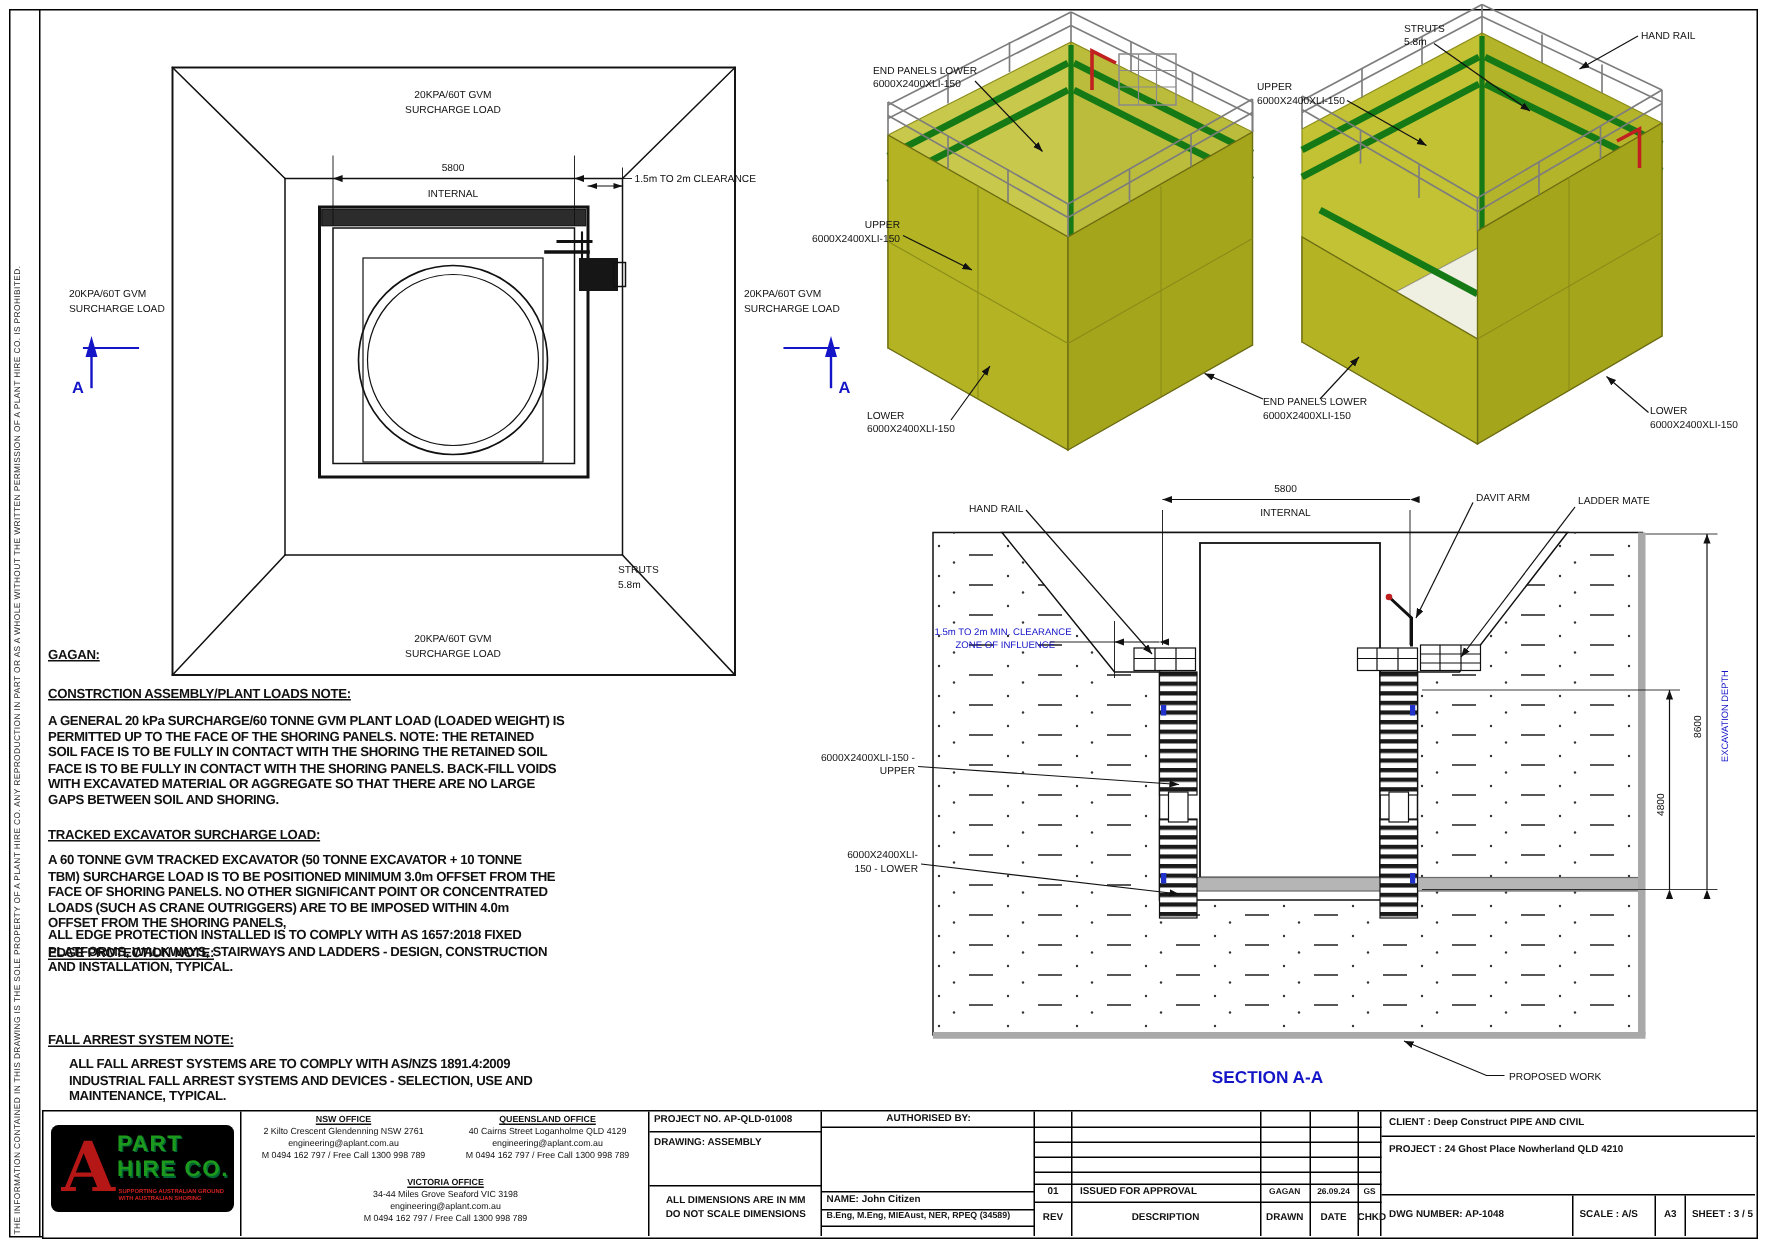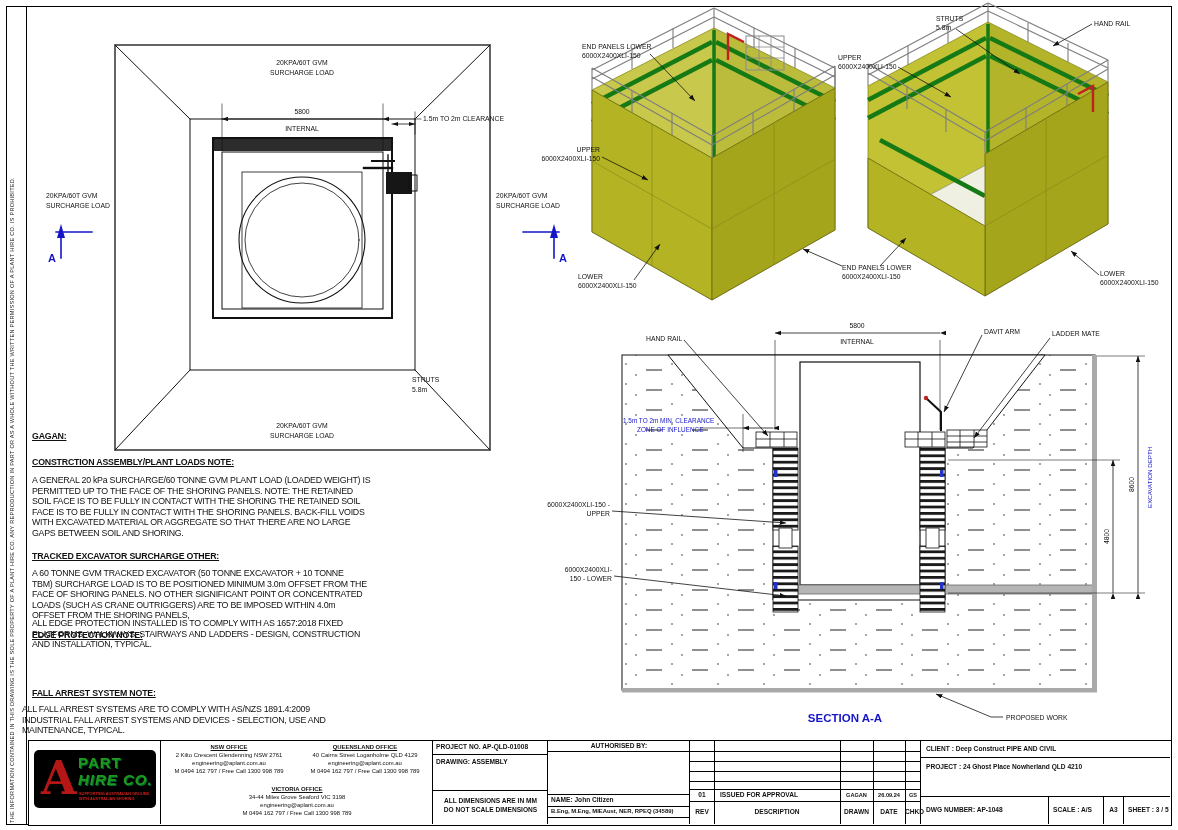--- a/index.html
+++ b/index.html
@@ -5,21 +5,21 @@
   html,body{margin:0;padding:0;background:#e8e8e8;}
   #sheet{position:relative;width:1178px;height:830px;background:#ffffff;overflow:hidden;
          font-family:"Liberation Sans",sans-serif;color:#111;}
   .abs{position:absolute;}
   .line{position:absolute;background:#000;}
   #outer-border{position:absolute;left:6px;top:6px;width:1164px;height:817px;border:1.4px solid #000;}
   #disclaimer{position:absolute;left:9px;top:823px;width:812px;transform:rotate(-90deg);transform-origin:0 0;
               font-size:5.6px;letter-spacing:.25px;color:#222;white-space:nowrap;}
   
   .note-h{position:absolute;font-size:8.8px;font-weight:bold;text-decoration:underline;letter-spacing:-.2px;}
-  .note-b{position:absolute;font-size:8.8px;line-height:10.5px;letter-spacing:-.25px;white-space:pre-line;width:345px;}
+  .note-b{position:absolute;font-size:8.8px;line-height:10.5px;letter-spacing:-.25px;white-space:pre-line;width:345px;font-weight:bold;}
   
   svg text{font-family:"Liberation Sans",sans-serif;font-size:6.8px;fill:#111;}
   svg text.dim{font-size:6.8px;}
   svg text.blue{fill:#1515c8;}
   svg text.sect{font-size:11.5px;font-weight:bold;fill:#1515c8;}
   svg text.marker{font-size:11px;font-weight:bold;fill:#1515c8;}
   
   #tb{position:absolute;left:28px;top:740px;width:1144px;height:86px;border:1.5px solid #000;box-sizing:border-box;background:#fff;}
   .cell{position:absolute;box-sizing:border-box;}
   .tb-txt{font-size:6.6px;}
@@ -346,43 +346,43 @@
 
   <div>
     <div class="note-h" style="left:32px;top:431px;">GAGAN:</div>
     <div class="note-h" style="left:32px;top:457px;">CONSTRCTION ASSEMBLY/PLANT LOADS NOTE:</div>
     <div class="note-b" style="left:32px;top:475px;">A GENERAL 20 kPa SURCHARGE/60 TONNE GVM PLANT LOAD (LOADED WEIGHT) IS
 PERMITTED UP TO THE FACE OF THE SHORING PANELS. NOTE: THE RETAINED
 SOIL FACE IS TO BE FULLY IN CONTACT WITH THE SHORING  THE RETAINED SOIL
 FACE IS TO BE FULLY IN CONTACT WITH THE SHORING PANELS. BACK-FILL VOIDS
 WITH EXCAVATED MATERIAL OR AGGREGATE SO THAT THERE ARE NO LARGE
 GAPS BETWEEN SOIL AND SHORING.</div>
-    <div class="note-h" style="left:32px;top:551px;">TRACKED EXCAVATOR SURCHARGE OTHER:</div>
+    <div class="note-h" style="left:32px;top:551px;">TRACKED EXCAVATOR SURCHARGE LOAD:</div>
     <div class="note-b" style="left:32px;top:568px;">A 60 TONNE GVM TRACKED EXCAVATOR (50 TONNE EXCAVATOR + 10 TONNE
 TBM) SURCHARGE LOAD IS TO BE POSITIONED MINIMUM 3.0m OFFSET FROM THE
 FACE OF SHORING PANELS. NO OTHER SIGNIFICANT POINT OR CONCENTRATED
 LOADS (SUCH AS CRANE OUTRIGGERS) ARE TO BE IMPOSED WITHIN 4.0m
 OFFSET FROM THE SHORING PANELS,</div>
     <div class="note-h" style="left:32px;top:630px;">EDGE PROTECTION NOTE:</div>
     <div class="note-b" style="left:32px;top:618px;">ALL EDGE PROTECTION INSTALLED IS TO COMPLY WITH AS 1657:2018 FIXED
 PLATFORMS, WALKWAYS, STAIRWAYS AND LADDERS - DESIGN, CONSTRUCTION
 AND INSTALLATION, TYPICAL.</div>
     <div class="note-h" style="left:32px;top:688px;">FALL ARREST SYSTEM NOTE:</div>
-    <div class="note-b" style="left:22px;top:704px;">ALL FALL ARREST SYSTEMS ARE TO COMPLY WITH AS/NZS 1891.4:2009
+    <div class="note-b" style="left:46px;top:704px;">ALL FALL ARREST SYSTEMS ARE TO COMPLY WITH AS/NZS 1891.4:2009
 INDUSTRIAL FALL ARREST SYSTEMS AND DEVICES - SELECTION, USE AND
 MAINTENANCE, TYPICAL.</div>
   </div>
 
   <div id="tb">
 
     <div class="cell" style="left:0;top:0;width:132px;height:83px;border-right:1px solid #000;">
       <div id="logo-box">
         <div id="logo-a">A</div>
         <div class="logo-green" style="left:44px;top:5px;">PART</div>
-        <div class="logo-green" style="left:44px;top:22px;font-style:italic;">HIRE CO.</div>
+        <div class="logo-green" style="left:44px;top:22px;">HIRE CO.</div>
         <div class="logo-tag" style="left:45px;top:42px;">SUPPORTING AUSTRALIAN GROUND</div>
         <div class="logo-tag" style="left:45px;top:47px;">WITH AUSTRALIAN SHORING</div>
       </div>
     </div>
 
     <div class="cell" style="left:132px;top:0;width:272px;height:83px;border-right:1px solid #000;">
       <div class="cell off" style="left:0;top:2px;width:136px;">
         <div class="tb-b u">NSW OFFICE</div>
         <div>2 Kilto Crescent Glendenning NSW 2761</div>
         <div>engineering@aplant.com.au</div>

